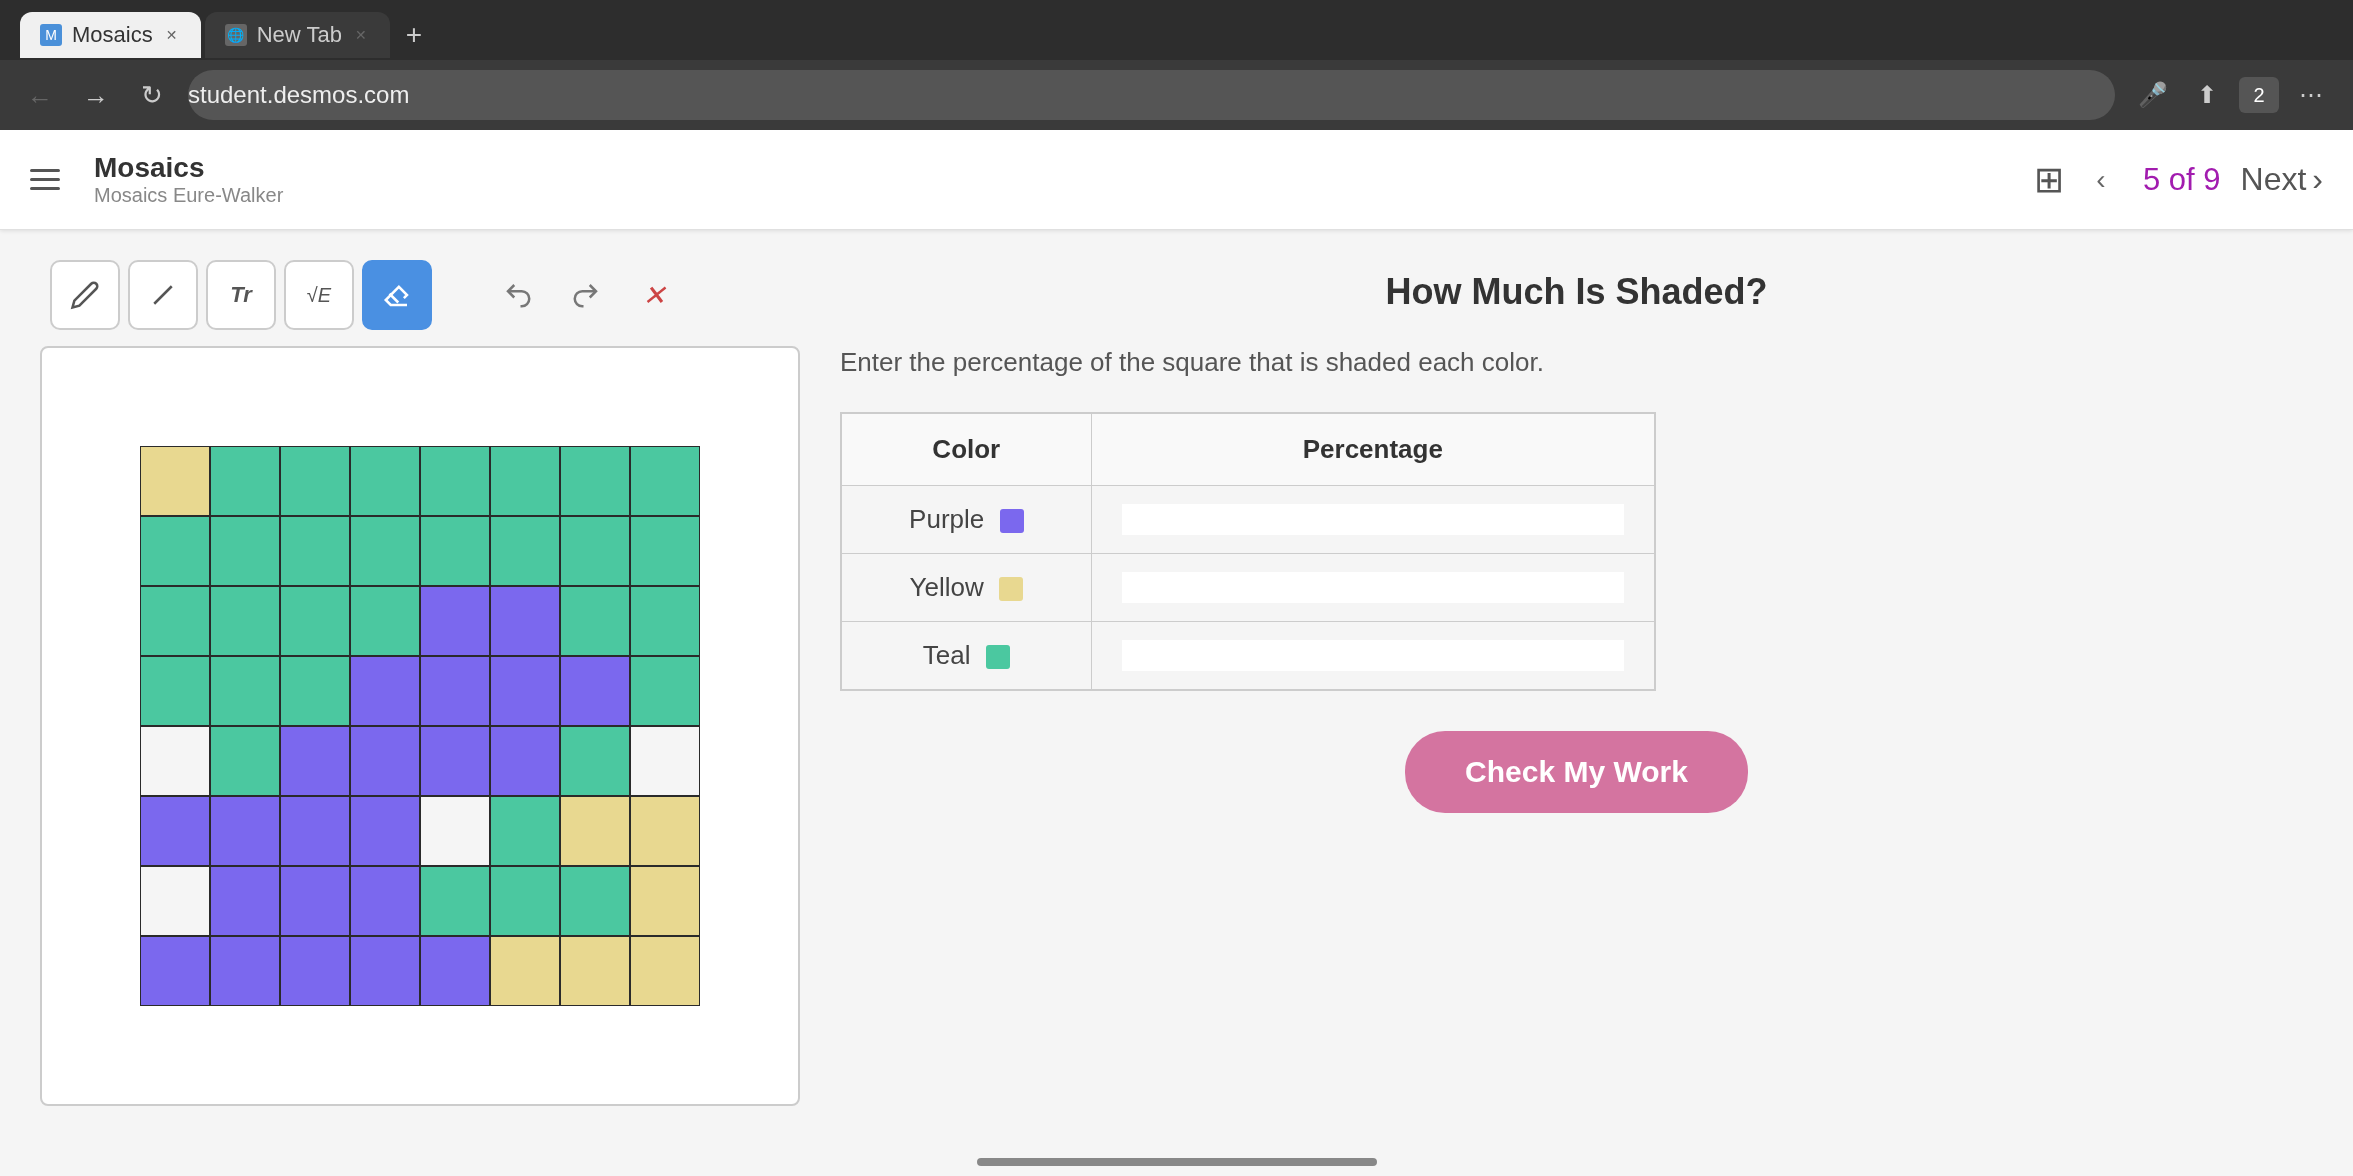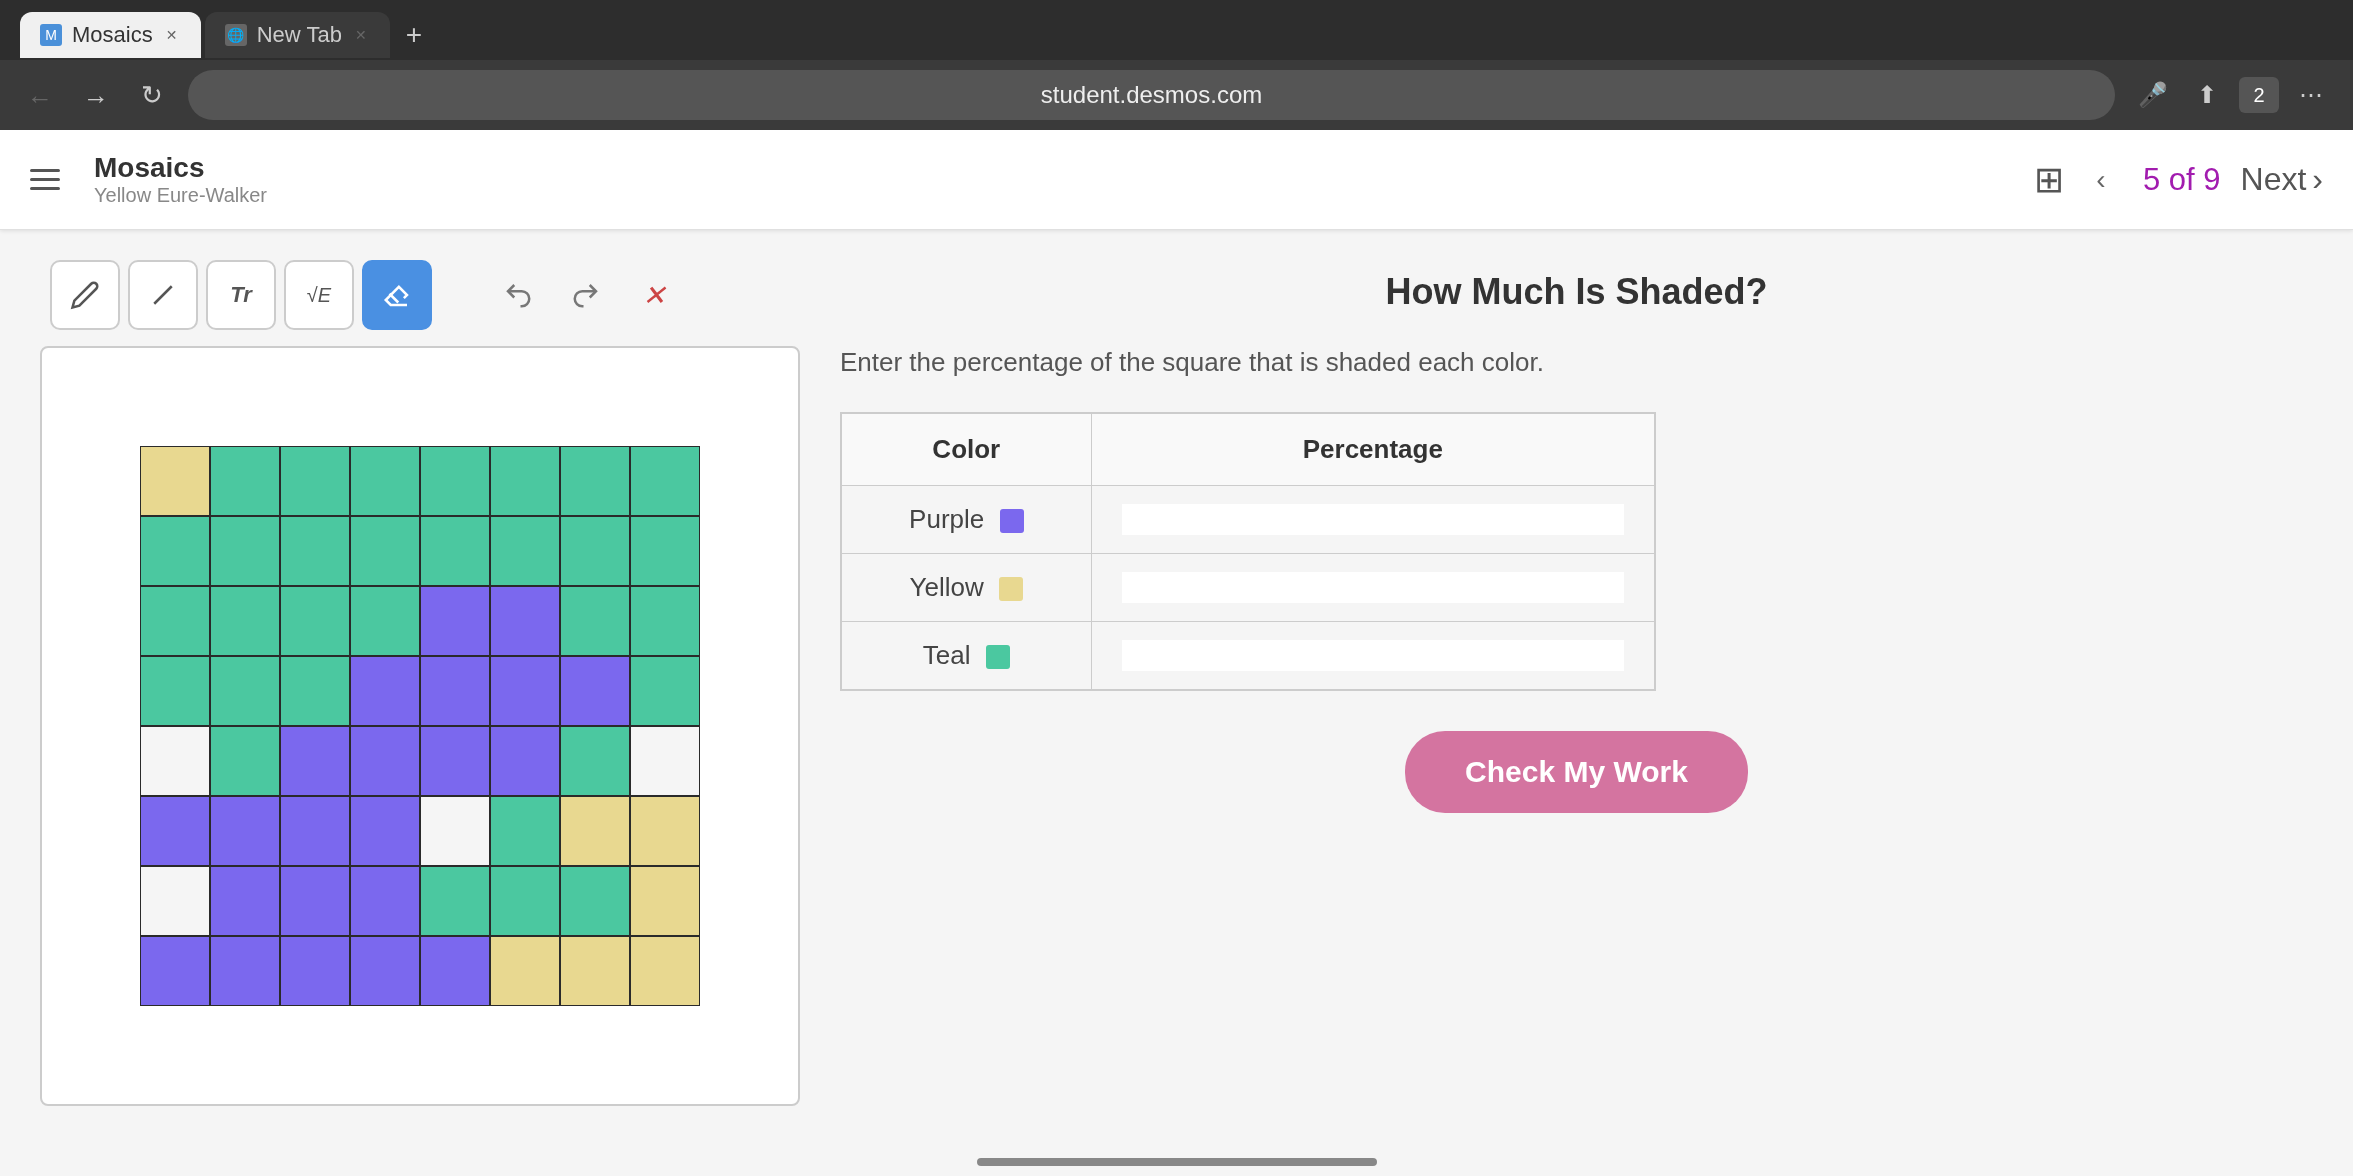--- a/index.html
+++ b/index.html
@@ -94,21 +94,21 @@
       border-radius: 50%;
     }
     .nav-btn.disabled { color: #666; }
     .url-bar {
       flex: 1;
       background: #555;
       border-radius: 30px;
       height: 50px;
       display: flex;
       align-items: center;
-      justify-content: center;
+      justify-content: flex-start;
       color: #eee;
       font-size: 24px;
     }
     .browser-actions {
       display: flex;
       gap: 10px;
       align-items: center;
     }
     .browser-action-btn {
       width: 44px;
@@ -414,21 +414,21 @@
 <div class="page-content">
 
   <div class="top-nav">
     <div class="hamburger-btn">
       <div class="hamburger-line"></div>
       <div class="hamburger-line"></div>
       <div class="hamburger-line"></div>
     </div>
     <div class="nav-app-info">
       <span class="nav-app-title">Mosaics</span>
-      <span class="nav-app-subtitle">Yellow Eure-Walker</span>
+      <span class="nav-app-subtitle">Mosaics Eure-Walker</span>
     </div>
     <div class="nav-center">
       <div class="calculator-icon">⊞</div>
     </div>
     <div class="nav-right">
       <div class="nav-arrow">‹</div>
       <span class="page-indicator">5 of 9</span>
       <div class="next-btn">
         <span>Next</span>
         <span>›</span>

